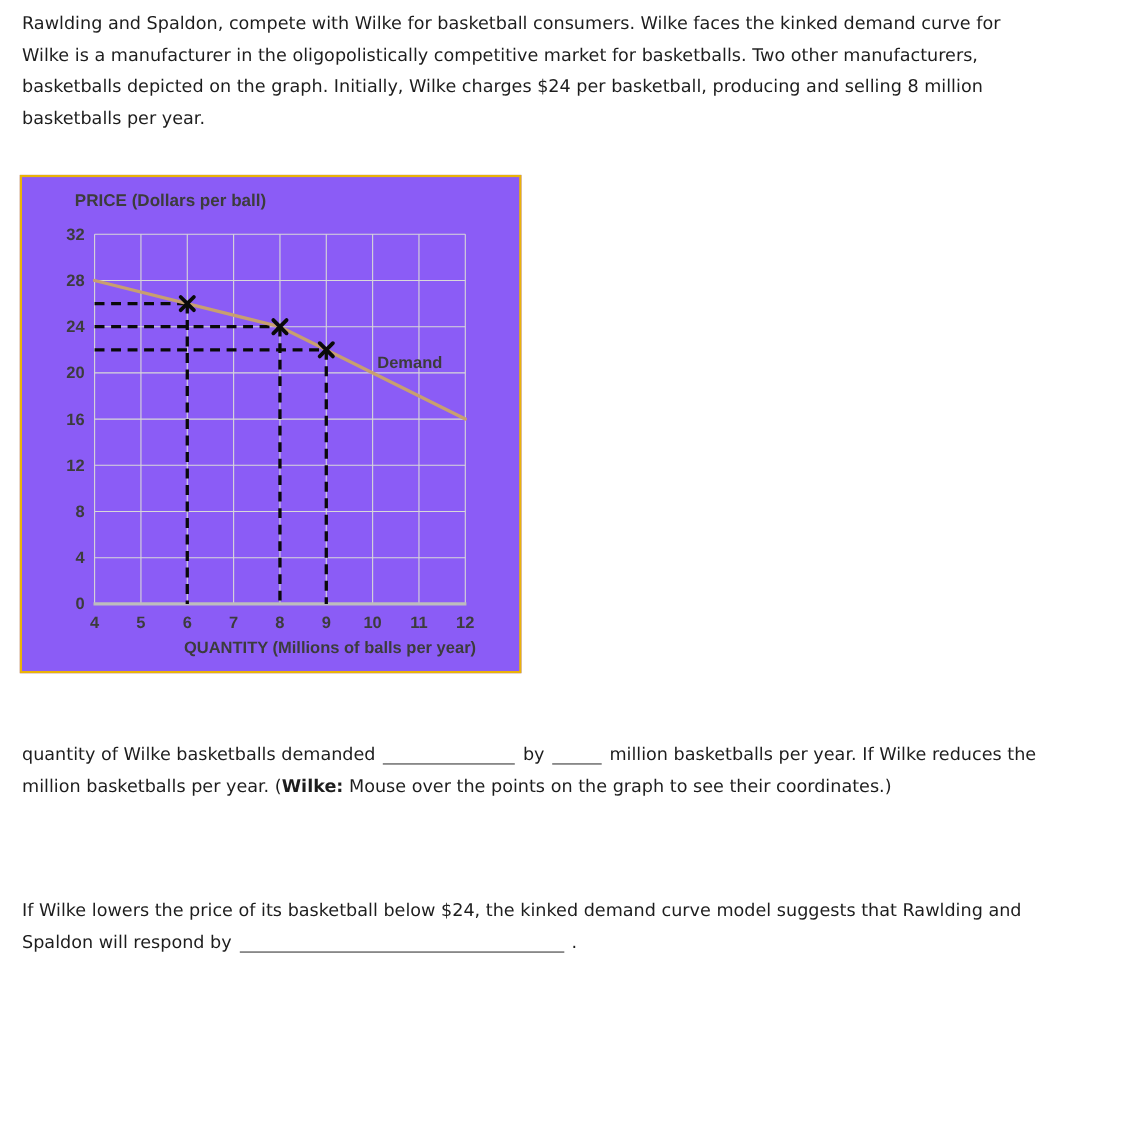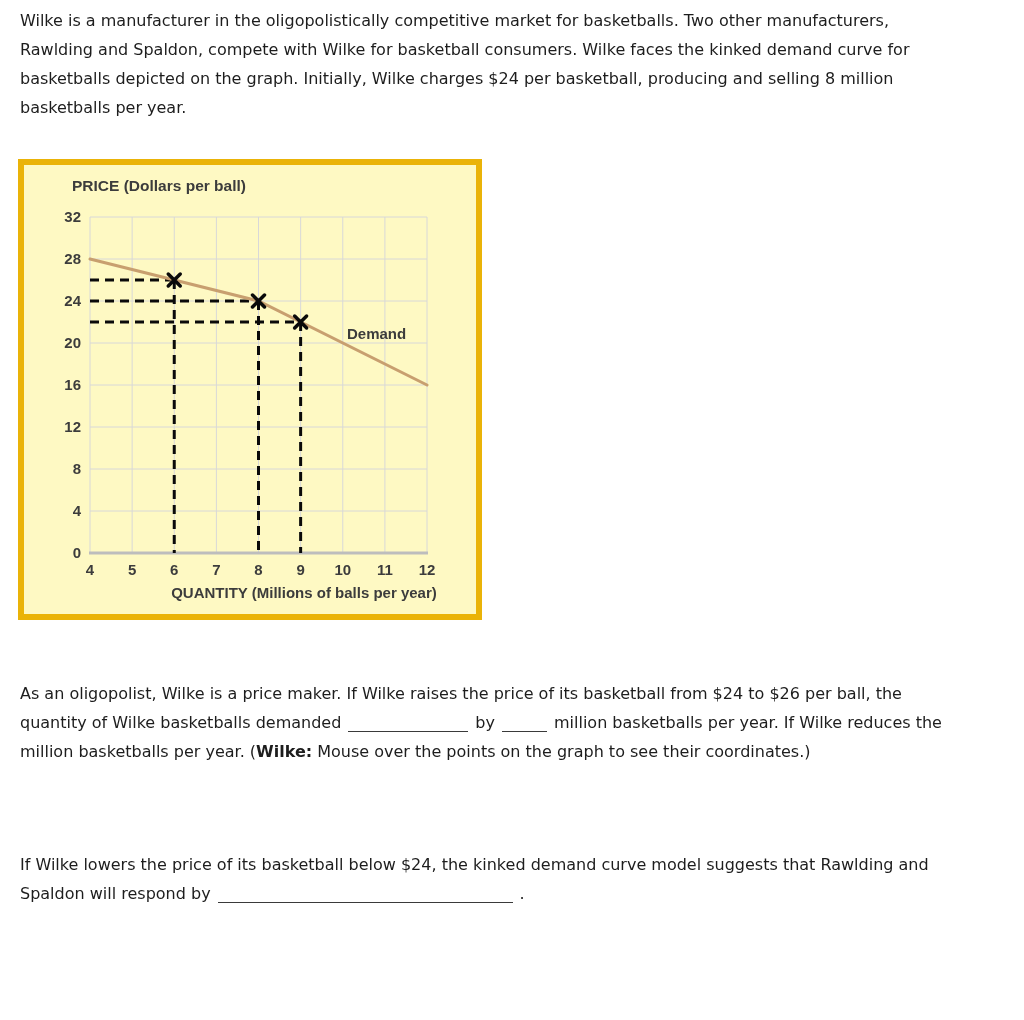--- a/index.html
+++ b/index.html
@@ -18,40 +18,40 @@
     display:inline-block;
     border-bottom:1.6px solid #3a3a3a;
     height:18px;
     vertical-align:-4px;
     margin:0 7px;
   }
   #intro{padding-top:6px;}
   #graph-box{
     margin:37px 0 0 18px;
     width:452px;height:449px;
-    border:6px solid #eab308;
-    background:#fef9c3;
+    border:2px solid #eab308;
+    background:#8b5cf6;
   }
   #q1{margin-top:59px;}
   #q2{margin-top:84px;}
   #q3{margin-top:60px;}
   svg text{
     font-family:"Liberation Sans","DejaVu Sans",sans-serif;
     font-weight:600;
     fill:#3c3c3c;
   }
 </style>
 </head>
 <body>
 
 <div class="page">
 
   <div id="intro" class="para">
+      <div class="line"><span>Rawlding and Spaldon, compete with Wilke for basketball consumers. Wilke faces the kinked demand curve for</span></div>
       <div class="line"><span>Wilke is a manufacturer in the oligopolistically competitive market for basketballs. Two other manufacturers,</span></div>
-      <div class="line"><span>Rawlding and Spaldon, compete with Wilke for basketball consumers. Wilke faces the kinked demand curve for</span></div>
       <div class="line"><span>basketballs depicted on the graph. Initially, Wilke charges $24 per basketball, producing and selling 8 million</span></div>
       <div class="line"><span>basketballs per year.</span></div>
     </div>
 
   <div id="graph-box">
     <svg width="452" height="449" viewBox="0 0 452 449">
         <line x1="66" y1="52" x2="66" y2="388" stroke="#D8D8D8" stroke-width="1"></line>
         <line x1="108.125" y1="52" x2="108.125" y2="388" stroke="#D8D8D8" stroke-width="1"></line>
         <line x1="150.25" y1="52" x2="150.25" y2="388" stroke="#D8D8D8" stroke-width="1"></line>
         <line x1="192.375" y1="52" x2="192.375" y2="388" stroke="#D8D8D8" stroke-width="1"></line>
@@ -98,21 +98,20 @@
         <text x="276.625" y="410" text-anchor="middle" font-size="15">9</text>
         <text x="318.75" y="410" text-anchor="middle" font-size="15">10</text>
         <text x="360.875" y="410" text-anchor="middle" font-size="15">11</text>
         <text x="403" y="410" text-anchor="middle" font-size="15">12</text>
         <text x="280" y="433" text-anchor="middle" font-size="15">QUANTITY (Millions of balls per year)</text>
         <text x="322.9625" y="173.8" font-size="15">Demand</text>
       </svg>
   </div>
 
   <div id="q1" class="para">
-      <div class="line"><span>As an oligopolist, Wilke is a price maker. If Wilke raises the price of its basketball from $24 to $26 per ball, the</span></div>
       <div class="line"><span>quantity of Wilke basketballs demanded</span><span class="blank" style="width: 120px;"></span><span>by</span><span class="blank" style="width: 45px;"></span><span>million basketballs per year. If Wilke reduces the</span></div>
       <div class="line"><span>million basketballs per year. (</span><b>Wilke:</b><span> Mouse over the points on the graph to see their coordinates.)</span></div>
     </div>
 
   <div id="q2" class="para">
       <div class="line"><span>If Wilke lowers the price of its basketball below $24, the kinked demand curve model suggests that Rawlding and</span></div>
       <div class="line"><span>Spaldon will respond by</span><span class="blank" style="width: 295px;"></span><span>.</span></div>
     </div>
 
 

